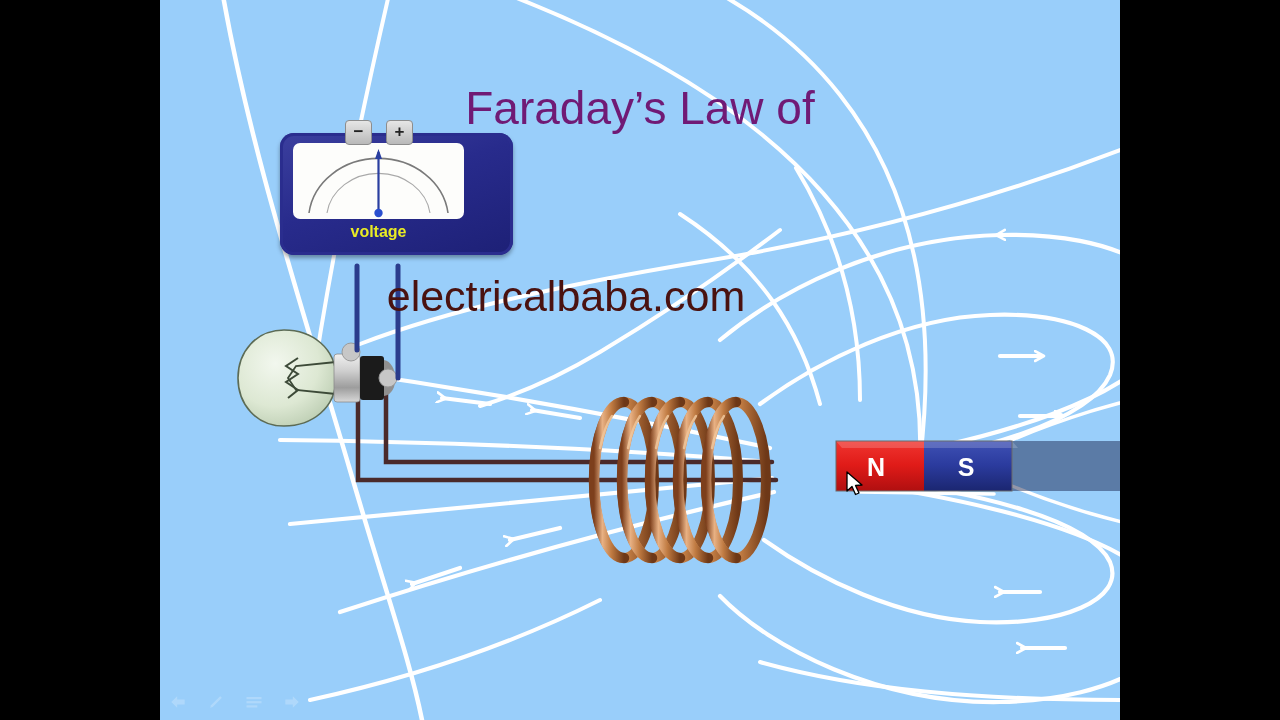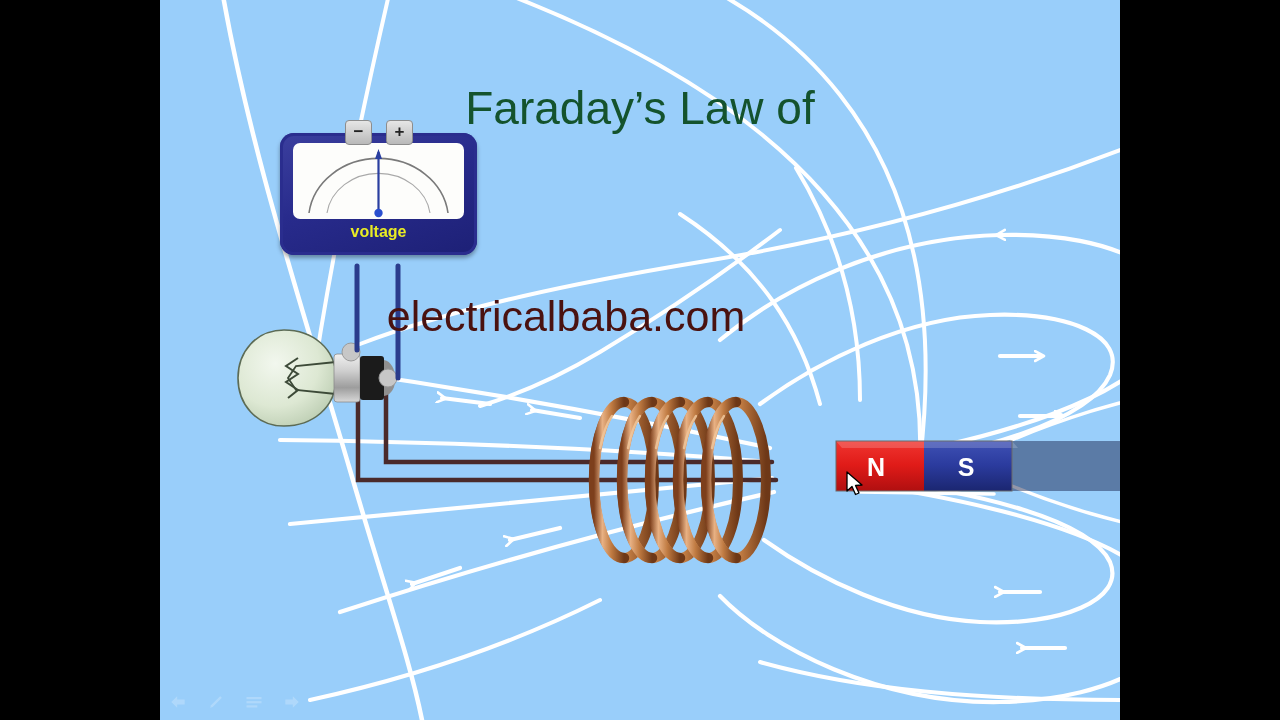--- a/index.html
+++ b/index.html
@@ -37,34 +37,34 @@
   #bar-left  { left: 0; }
   #bar-right { left: 1120px; }
 
   
   #title-block {
     position: absolute;
     left: 0px;
     top: 80px;
     width: 960px;
     text-align: center;
-    color: #14532d;
+    color: #701a75;
     font-size: 46px;
     line-height: 1.22;
     letter-spacing: 0px;
     z-index: 40;
     pointer-events: none;
     white-space: nowrap;
   }
   #title-line1 { display:block; }
   #title-line2 { display:block; }
   #site-text {
     position: absolute;
     left: 0px;
-    top: 292px;
+    top: 272px;
     width: 812px;
     text-align: center;
     color: #4a1210;
     font-size: 43px;
     z-index: 40;
   }
 
   
   #scene {
     position: absolute;
@@ -76,20 +76,21 @@
   #voltmeter {
     position: absolute;
     left: 120px;
     top: 133px;
     width: 197px;
     height: 122px;
     background: linear-gradient(160deg, #3b3f9e 0%, #282b8c 45%, #1d2076 100%);
     border-radius: 14px;
     box-shadow: 0 3px 4px rgba(0,0,0,0.35), inset 0 0 0 3px #2a2d8e;
     z-index: 30;
+    padding-left: 36px;
   }
   #meter-face {
     position: absolute;
     left: 13px; top: 10px;
     width: 171px; height: 76px;
     background: #fdfdfb;
     border-radius: 7px;
     overflow: hidden;
   }
   #voltage-label {

